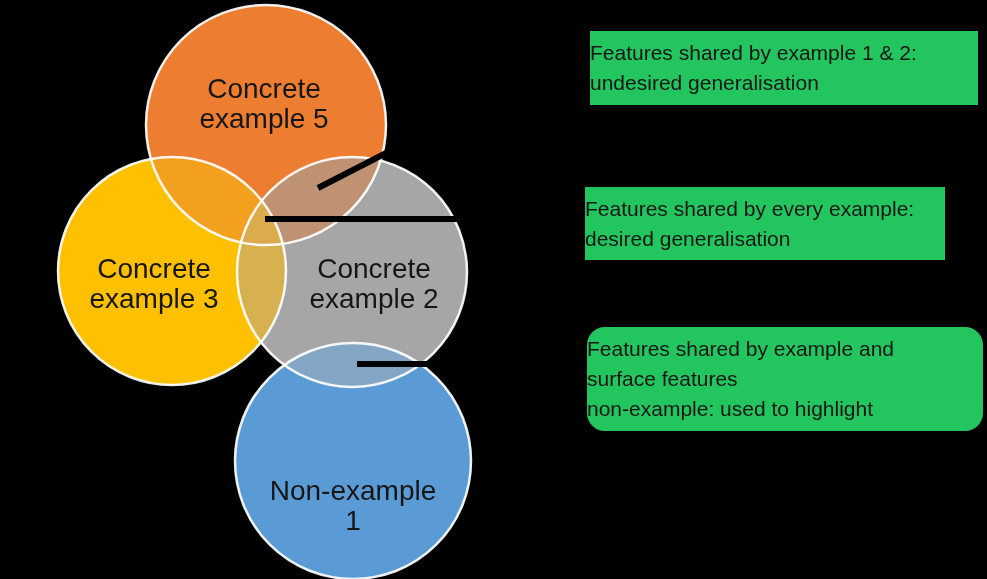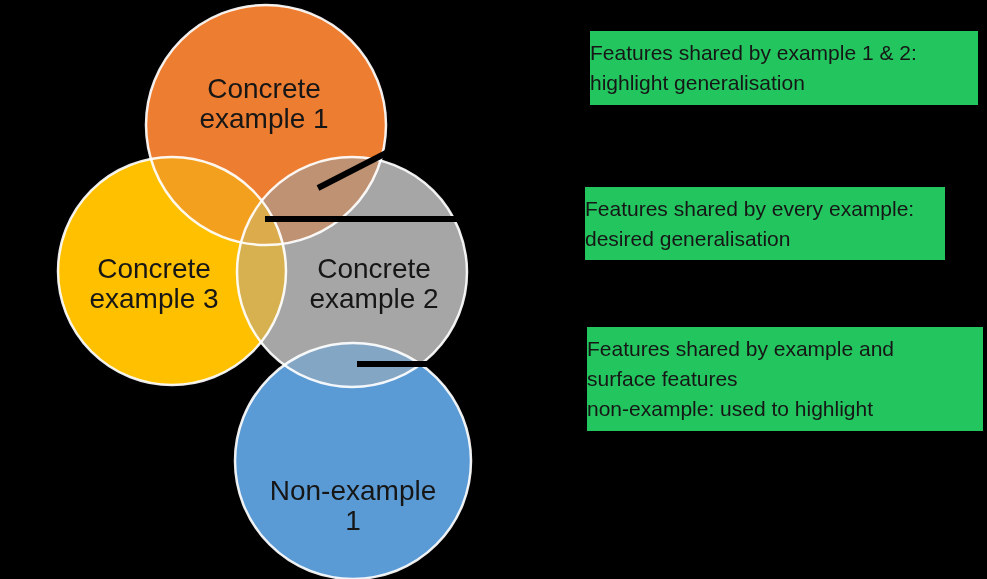--- a/index.html
+++ b/index.html
@@ -87,42 +87,42 @@
 
     <g stroke-width="6" stroke="#000000">
       <line x1="318" y1="188" x2="392" y2="150"></line>
       <line x1="265" y1="219" x2="457" y2="219"></line>
       <line x1="357" y1="364" x2="429" y2="364"></line>
     </g>
   </svg>
 
   <div class="circle-label" style="left:264px; top:74px;">
     <div>Concrete</div>
-    <div>example 1</div>
+    <div>example 5</div>
   </div>
   <div class="circle-label" style="left:374px; top:254px;">
     <div>Concrete</div>
     <div>example 2</div>
   </div>
   <div class="circle-label" style="left:154px; top:254px;">
     <div>Concrete</div>
     <div>example 3</div>
   </div>
   <div class="circle-label" style="left:353px; top:428px;margin-top:48px;">
     <div>Non-example</div>
     <div>1</div>
   </div>
 
   <div class="annotation" style="left:590px; top:31px; width:388px; height:74px;">
     <div>Features shared by example 1 &amp; 2:</div>
-    <div>highlight generalisation</div>
+    <div>undesired generalisation</div>
   </div>
   <div class="annotation" style="left:585px; top:187px; width:360px; height:73px;">
     <div>Features shared by every example:</div>
     <div>desired generalisation</div>
   </div>
-  <div class="annotation" style="left:587px; top:327px; width:396px; height:104px;">
+  <div class="annotation" style="left:587px; top:327px; width:396px; height:104px;border-radius:18px;">
     <div>Features shared by example and</div>
     <div>surface features</div>
     <div>non-example: used to highlight</div>
   </div>
 
 </div>
 
 </body></html>

